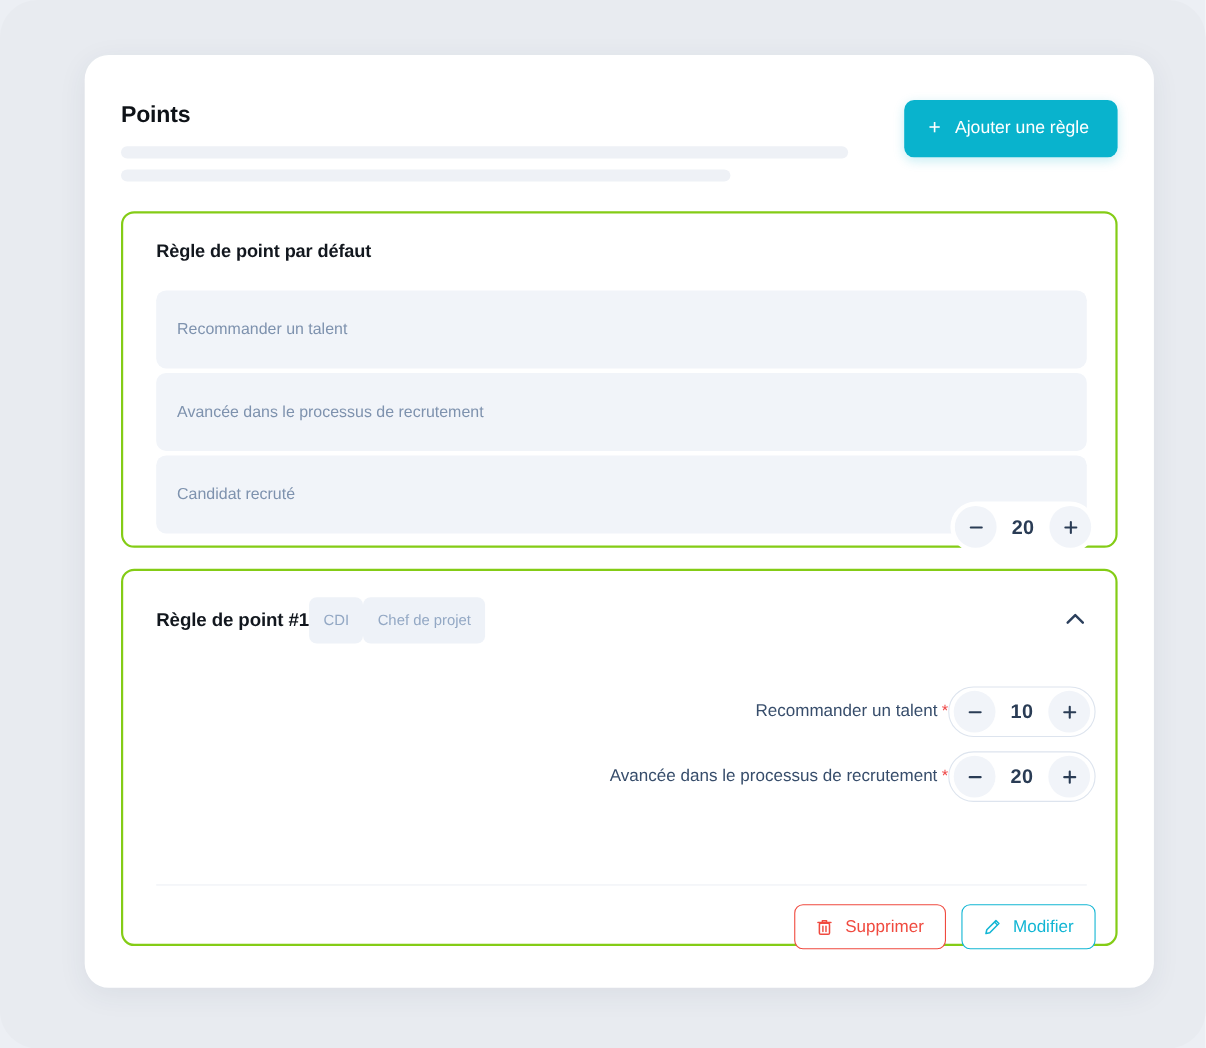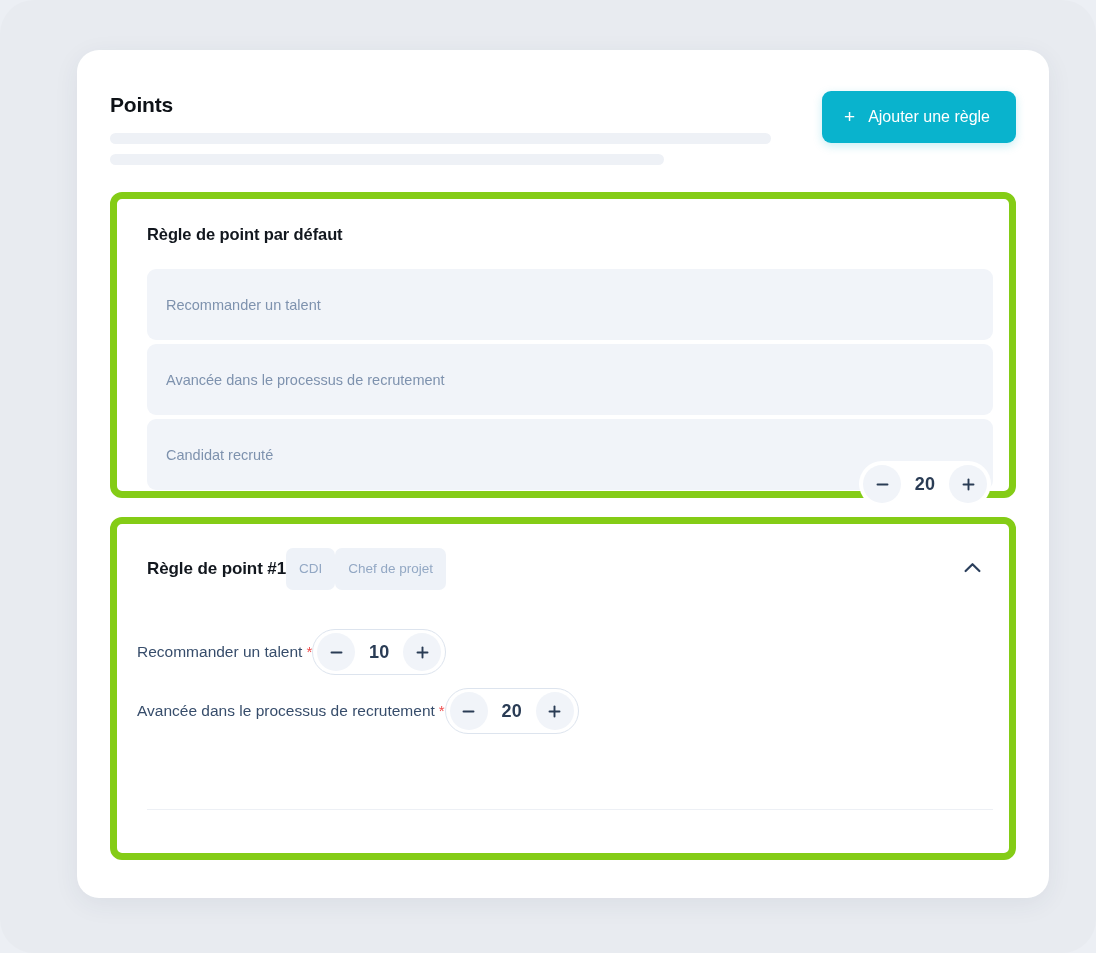--- a/index.html
+++ b/index.html
@@ -86,21 +86,21 @@
     display: inline-block;
     margin-top: -2px;
   }
 
   
   .card {
     position: absolute;
     left: 33px;
     width: 906px;
     background: #ffffff;
-    border: 7px solid #84cc16;
+    border: 2px solid #84cc16;
     border-radius: 12px;
     box-sizing: border-box;
   }
   .card-default { top: 142px; height: 306px; }
   .card-rule    { top: 467px; height: 343px; }
 
   .card-title {
     position: absolute;
     left: 30px;
     top: 26px;
@@ -215,21 +215,21 @@
   }
 
   
   .field-row {
     position: absolute;
     left: 20px;
     right: 18px;
     height: 46px;
     display: flex;
     align-items: center;
-    justify-content: flex-start;
+    justify-content: flex-end;
   }
   .field-1 { top: 105px; }
   .field-2 { top: 164px; }
   .field-3 { top: 223px; }
   .field-label {
     font-size: 15.5px;
     color: #374d6b;
   }
   .req-star {
     color: #ef4b4b;
@@ -406,17 +406,36 @@
                 <line x1="1.5" y1="6.5" x2="11.5" y2="6.5" stroke="#2a3c55" stroke-width="1.9" stroke-linecap="round"></line>
                 <line x1="6.5" y1="1.5" x2="6.5" y2="11.5" stroke="#2a3c55" stroke-width="1.9" stroke-linecap="round"></line>
               </svg>
           </button>
         </span>
       </div>
 
 
       <div class="divider"></div>
 
+      <div class="card-actions">
+        <button class="action-btn btn-delete">
+          <svg width="15" height="16" viewBox="0 0 15 16">
+            <path d="M1.6 3.6h11.8" stroke="#f04a3f" stroke-width="1.4" stroke-linecap="round"></path>
+            <path d="M5.6 3.4V2.1h3.8v1.3" fill="none" stroke="#f04a3f" stroke-width="1.4" stroke-linejoin="round"></path>
+            <rect x="2.9" y="4.4" width="9.2" height="10" rx="1.2" fill="none" stroke="#f04a3f" stroke-width="1.4"></rect>
+            <line x1="6.1" y1="6.9" x2="6.1" y2="11.9" stroke="#f04a3f" stroke-width="1.3" stroke-linecap="round"></line>
+            <line x1="8.9" y1="6.9" x2="8.9" y2="11.9" stroke="#f04a3f" stroke-width="1.3" stroke-linecap="round"></line>
+          </svg>
+          <span>Supprimer</span>
+        </button>
+        <button class="action-btn btn-edit">
+          <svg width="16" height="16" viewBox="0 0 16 16">
+            <path d="M11.4 1.9l2.7 2.7-8.3 8.3-3.5.8.8-3.5z" fill="none" stroke="#12b6d4" stroke-width="1.4" stroke-linejoin="round"></path>
+            <line x1="10.1" y1="3.2" x2="12.8" y2="5.9" stroke="#12b6d4" stroke-width="1.3"></line>
+          </svg>
+          <span>Modifier</span>
+        </button>
+      </div>
 
     </div>
 
   </div>
 </div>
 
 </body></html>

